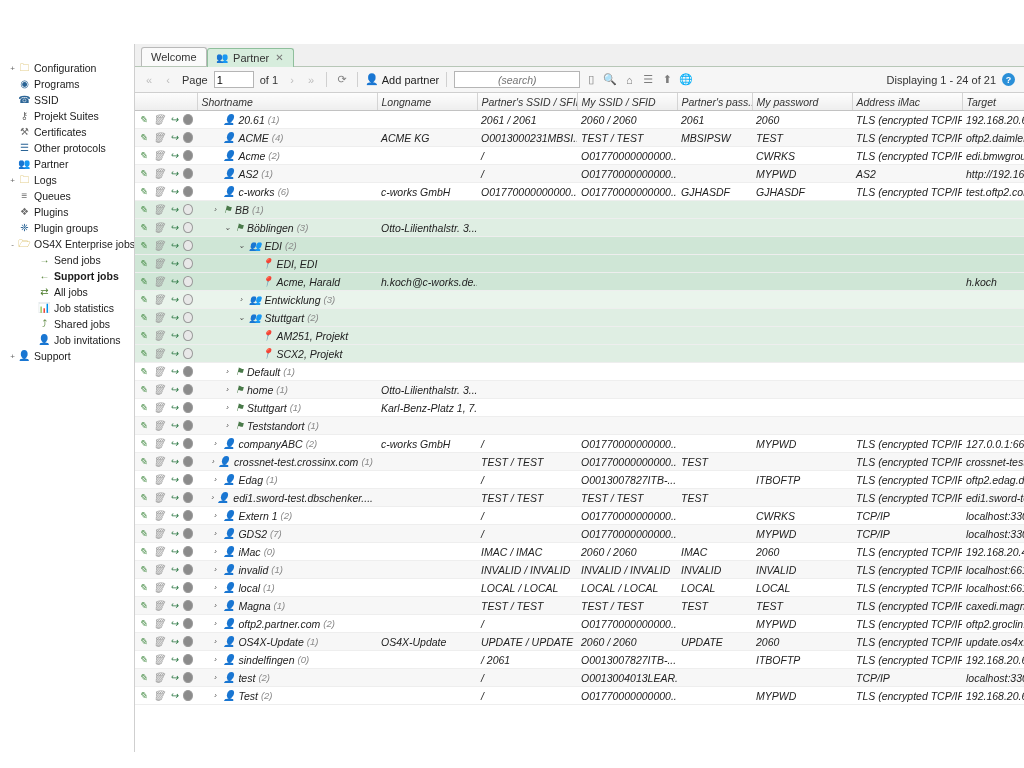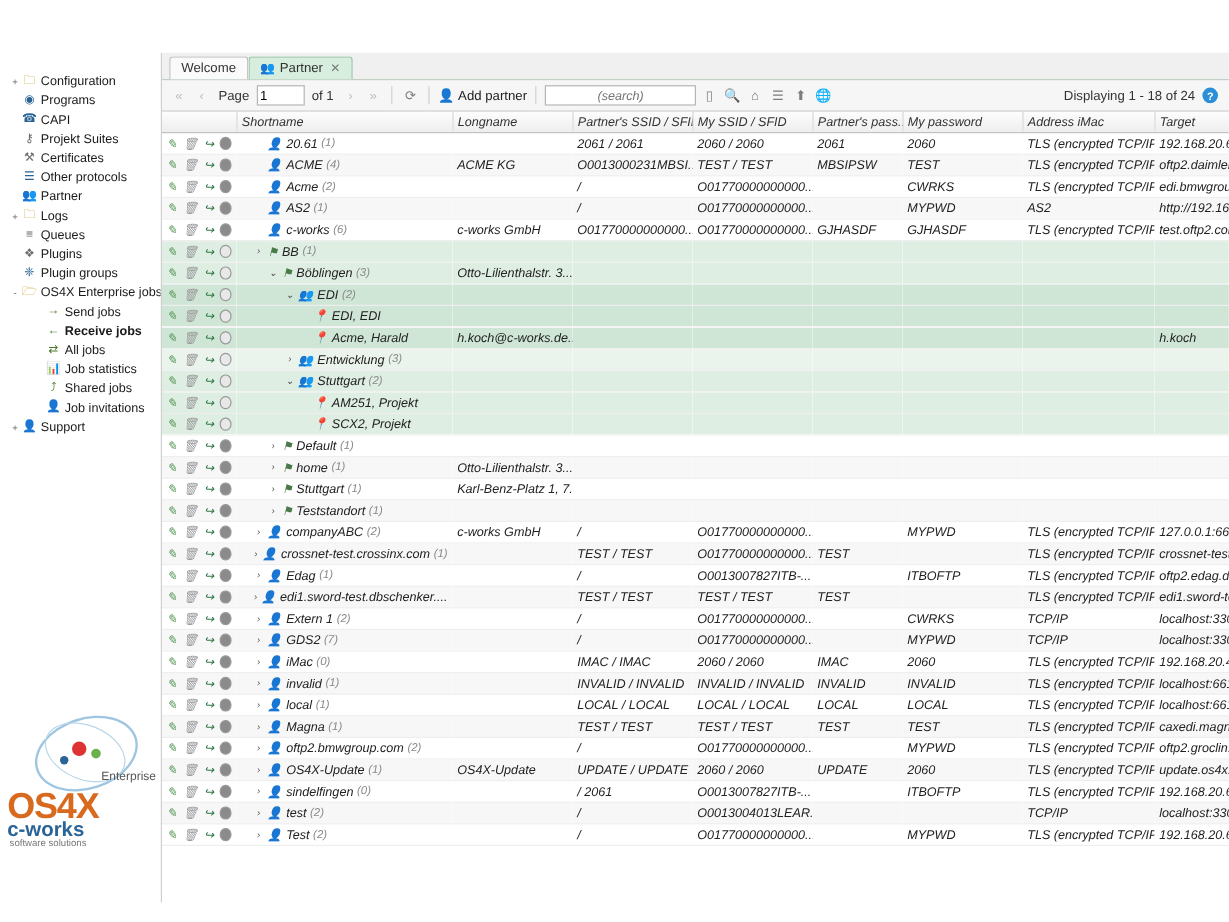--- a/index.html
+++ b/index.html
@@ -289,21 +289,21 @@
           <span class="tlabel">Configuration</span>
         </div>
         <div class="tree-item lvl1">
           <span class="tw"></span>
           <span class="ticon blue">◉</span>
           <span class="tlabel">Programs</span>
         </div>
         <div class="tree-item lvl1">
           <span class="tw"></span>
           <span class="ticon blue">☎</span>
-          <span class="tlabel">CAPI</span>
+          <span class="tlabel">SSID</span>
         </div>
         <div class="tree-item lvl1">
           <span class="tw"></span>
           <span class="ticon gray">⚷</span>
           <span class="tlabel">Projekt Suites</span>
         </div>
         <div class="tree-item lvl1">
           <span class="tw"></span>
           <span class="ticon gray">⚒</span>
           <span class="tlabel">Certificates</span>
@@ -344,21 +344,21 @@
           <span class="tlabel">OS4X Enterprise jobs</span>
         </div>
         <div class="tree-item lvl2">
           <span class="tw"></span>
           <span class="ticon green">→</span>
           <span class="tlabel">Send jobs</span>
         </div>
         <div class="tree-item lvl2 selected">
           <span class="tw"></span>
           <span class="ticon green">←</span>
-          <span class="tlabel">Receive jobs</span>
+          <span class="tlabel">Support jobs</span>
         </div>
         <div class="tree-item lvl2">
           <span class="tw"></span>
           <span class="ticon green">⇄</span>
           <span class="tlabel">All jobs</span>
         </div>
         <div class="tree-item lvl2">
           <span class="tw"></span>
           <span class="ticon blue">📊</span>
           <span class="tlabel">Job statistics</span>
@@ -372,31 +372,20 @@
           <span class="tw"></span>
           <span class="ticon blue">👤</span>
           <span class="tlabel">Job invitations</span>
         </div>
         <div class="tree-item lvl1">
           <span class="tw">+</span>
           <span class="ticon gray">👤</span>
           <span class="tlabel">Support</span>
         </div>
       </div>
-    <div id="logo">
-      <div class="ring"></div>
-      <div class="ring2"></div>
-      <div class="dot-b"></div>
-      <div class="dot-r"></div>
-      <div class="dot-g"></div>
-      <div class="ent">Enterprise</div>
-      <div class="os4x"><span>OS4X</span></div>
-      <div class="cw">c-works</div>
-      <div class="tagline">software solutions</div>
-    </div>
   </div>
 
   <div id="main">
 
     <div id="tabbar"><div class="tab">
           <span>Welcome</span>
         </div><div class="tab active">
           <span class="tab-ico">👥</span>
           <span>Partner</span>
           <span class="tab-close">✕</span>
@@ -419,21 +408,21 @@
       </span>
       <span class="sep"></span>
       <input class="search-input" placeholder="(search)" style="">
       <span class="tb-btn">▯</span>
       <span class="tb-btn">🔍</span>
       <span class="tb-btn">⌂</span>
       <span class="tb-btn">☰</span>
       <span class="tb-btn">⬆</span>
       <span class="tb-btn">🌐</span>
       <span id="displaying">
-        <span>Displaying 1 - 18 of 24</span>
+        <span>Displaying 1 - 24 of 21</span>
         <span class="help-ico">?</span>
       </span>
     </div>
 
     <div id="grid">
       <table class="g">
         <colgroup id="cols">
             <col style="width: 62px;">
             <col style="width: 180px;">
             <col style="width: 100px;">
@@ -1159,21 +1148,21 @@
                   <span class="act-ico edit">✎</span>
                   <span class="act-ico del">🗑</span>
                   <span class="act-ico run">↪</span>
                   <span class="circ on"></span>
                 </div>
               </td>
               <td>
                 <div class="nm indent1">
                   <span class="tw2">›</span>
                   <span class="ic person">👤</span>
-                  <span>oftp2.bmwgroup.com</span>
+                  <span>oftp2.partner.com</span>
                   <span class="cnt">(2)</span>
                 </div>
               </td>
               <td></td>
               <td>/</td>
               <td>O01770000000000...</td>
               <td></td>
               <td>MYPWD</td>
               <td>TLS (encrypted TCP/IP)</td>
               <td>oftp2.groclin.com:6...</td>

